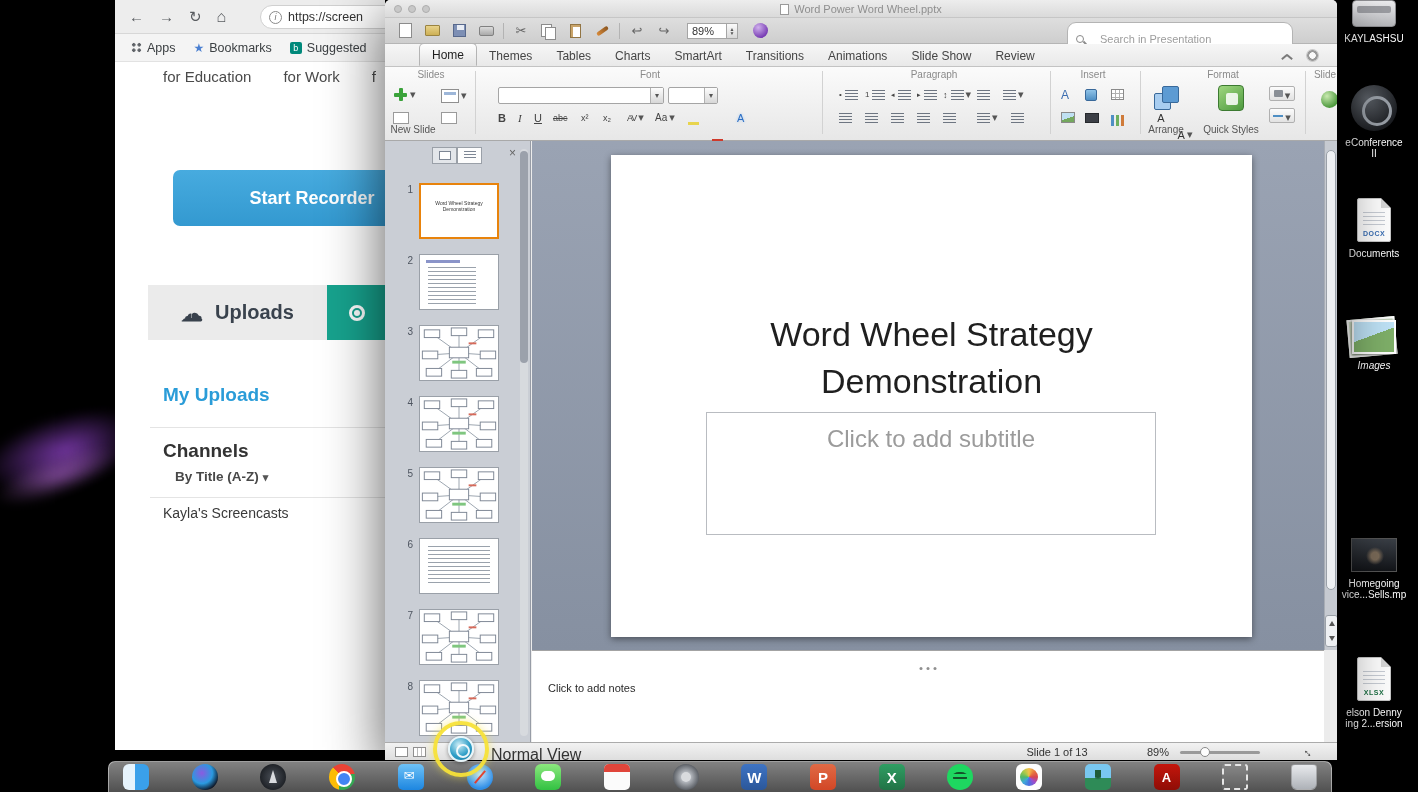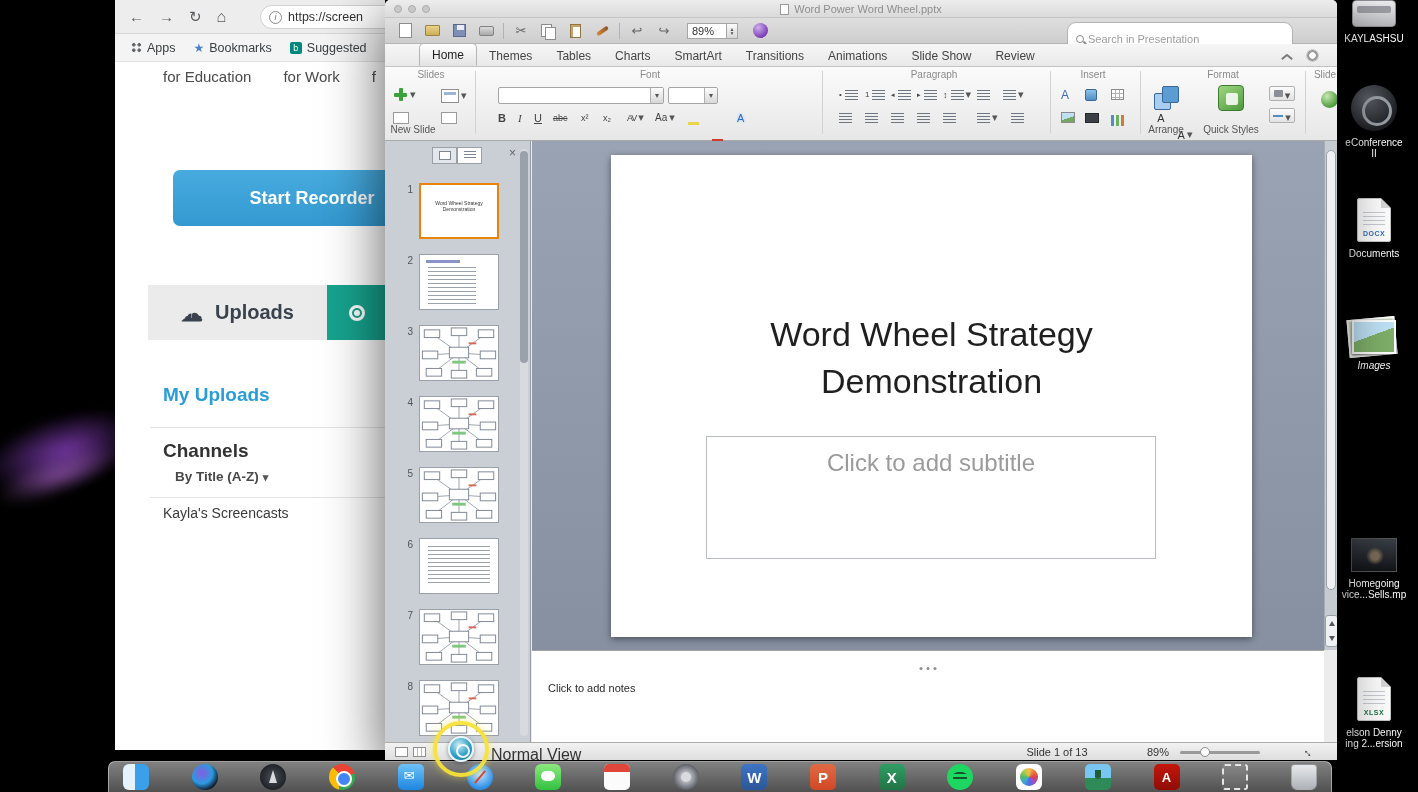--- a/index.html
+++ b/index.html
@@ -71,21 +71,21 @@
   .mi-paste{width:11px;height:14px;background:#c9a46a;border:1px solid #927544;position:relative}
   .mi-paste::after{content:"";position:absolute;left:2px;top:2px;width:7px;height:10px;background:#fff}
   .mi-brush{width:13px;height:4px;background:linear-gradient(90deg,#d98b3a,#8a5520);transform:rotate(-35deg);border-radius:2px}
   .ic-undo::before{content:"↩"}
   .ic-redo::before{content:"↪"}
   .tsep{width:1px;height:16px;background:#b3b3b3}
   .zoom-box{display:flex;align-items:center;margin-left:6px}
   .zoom-val{width:40px;height:16px;background:#fff;border:1px solid #a5a5a5;font-size:11px;color:#333;display:flex;align-items:center;padding-left:4px}
   .zoom-step{width:11px;height:16px;border:1px solid #a5a5a5;border-left:none;background:linear-gradient(#fafafa,#d9d9d9);display:flex;flex-direction:column;align-items:center;justify-content:center;font-size:5px;color:#555;line-height:4px;cursor:pointer}
   .purple-ball{width:15px;height:15px;border-radius:50%;background:radial-gradient(circle at 35% 30%,#cfb0ec,#7a3fb5 70%);margin-left:8px;cursor:pointer}
-  .search-field{position:absolute;right:44px;top:4px;width:226px;height:15px;background:#fff;border:1px solid #b4b4b4;border-radius:9px;display:flex;align-items:center;gap:4px;padding:16px 8px}
+  .search-field{position:absolute;right:44px;top:4px;width:226px;height:15px;background:#fff;border:1px solid #b4b4b4;border-radius:9px;display:flex;align-items:center;gap:16px;padding:16px 8px}
   .mag{width:8px;height:8px;border:1.5px solid #8a8a8a;border-radius:50%;position:relative;flex:0 0 auto}
   .mag::after{content:"";position:absolute;left:6px;top:6px;width:4px;height:1.5px;background:#8a8a8a;transform:rotate(45deg)}
   .search-field input{border:none;outline:none;width:100%;font-size:11px;color:#333;background:transparent;font-family:"Liberation Sans",sans-serif}
   .search-field input::placeholder{color:#9d9d9d}
 
   .pt-tabs{position:absolute;left:0;top:44px;width:100%;height:23px;background:linear-gradient(#f6f6f6,#e9e9e9);border-bottom:1px solid #c3c3c3;display:flex;align-items:flex-end;padding-left:34px}
   .rtab{padding:4px 12px 3px;font-size:12px;color:#454545;cursor:pointer;border-radius:5px 5px 0 0}
   .rtab.active{background:linear-gradient(#ffffff,#e4e4e4);border:1px solid #b4b4b4;border-bottom-color:#e4e4e4;color:#1e1e1e}
   .rib-collapse{position:absolute;right:46px;top:8px;width:10px;height:6px;cursor:pointer}
   .rib-collapse::before{content:"";position:absolute;left:0;top:4px;width:7px;height:2px;background:#7a7a7a;transform:rotate(-40deg)}
@@ -167,21 +167,21 @@
   .mini-bullets::after{content:"";position:absolute;left:8px;top:12px;width:48px;height:38px;background:repeating-linear-gradient(to bottom,#9aa2ac 0 1px,transparent 1px 4px)}
   .mini-text::after{content:"";position:absolute;left:8px;top:7px;right:8px;bottom:7px;background:repeating-linear-gradient(to bottom,#9aa2ac 0 1px,transparent 1px 4px)}
   .spider{width:100%;height:100%;display:block}
   .panel-scroll{position:absolute;right:2px;top:8px;width:8px;bottom:6px;background:#d7dade;border-radius:4px}
   .panel-scroll-thumb{position:absolute;left:0;top:2px;width:8px;height:212px;background:#9ba1ab;border-radius:4px;cursor:grab}
 
   
   .pt-main{position:absolute;left:147px;top:141px;right:13px;height:509px;background:linear-gradient(#9aa3b3,#8690a1)}
   .the-slide{position:absolute;left:79px;top:14px;width:641px;height:482px;background:#fff;box-shadow:0 2px 7px rgba(0,0,0,.45)}
   .slide-title{position:absolute;top:156px;left:50%;transform:translateX(-50%);width:470px;font-size:34px;line-height:47px;color:#1f1f1f;text-align:center}
-  .subtitle-box{position:absolute;left:95px;top:281px;width:450px;height:123px;border:1px solid #b9bcc1;text-align:center;padding-top:12px;font-size:24px;color:#9b9b9b;cursor:text}
+  .subtitle-box{position:absolute;left:95px;top:257px;width:450px;height:123px;border:1px solid #b9bcc1;text-align:center;padding-top:12px;font-size:24px;color:#9b9b9b;cursor:text}
   .pt-vscroll{position:absolute;right:0;top:141px;width:13px;height:509px;background:#c6cad1;border-left:1px solid #a8adb5}
   .vthumb{position:absolute;left:1px;top:9px;width:10px;height:440px;background:#eef0f3;border:1px solid #9aa0a8;border-radius:5px;cursor:grab}
   .slide-nav{position:absolute;left:0;bottom:3px;width:13px;height:32px;background:#eef0f3;border:1px solid #9aa0a8;border-radius:3px;display:flex;flex-direction:column;align-items:center;justify-content:space-around;cursor:pointer}
   .tri-up{width:0;height:0;border-left:3.5px solid transparent;border-right:3.5px solid transparent;border-bottom:5px solid #555}
   .tri-dn{width:0;height:0;border-left:3.5px solid transparent;border-right:3.5px solid transparent;border-top:5px solid #555}
 
   
   .pt-notes{position:absolute;left:147px;right:13px;top:650px;height:92px;background:#fff;border-top:1px solid #a3a3a3}
   .notes-handle{position:absolute;left:50%;top:16px;transform:translateX(-50%);width:3px;height:3px;border-radius:50%;background:#8f8f8f;box-shadow:-7px 0 0 #8f8f8f,7px 0 0 #8f8f8f;cursor:row-resize}
   .notes-text{position:absolute;left:16px;top:31px;font-size:11px;color:#2a2a2a;cursor:text}
@@ -755,21 +755,21 @@
       </div>
       <div class="desk-item" style="top: 320px; font-style: italic;">
         <div class="art art-images"></div>
         <div class="desk-label">Images</div>
       </div>
       <div class="desk-item" style="top: 538px;">
         <div class="art art-video"></div>
         <div class="desk-label">Homegoing
 vice...Sells.mp</div>
       </div>
-      <div class="desk-item" style="top: 677px;">
+      <div class="desk-item" style="top: 657px;">
         <div class="art art-page">
           <span class="badge badge-xlsx">XLSX</span>
         </div>
         <div class="desk-label">elson Denny
 ing 2...ersion</div>
       </div>
     </div>
 
   <div class="dock" id="dock">
       <div class="dk dk-finder"></div>

